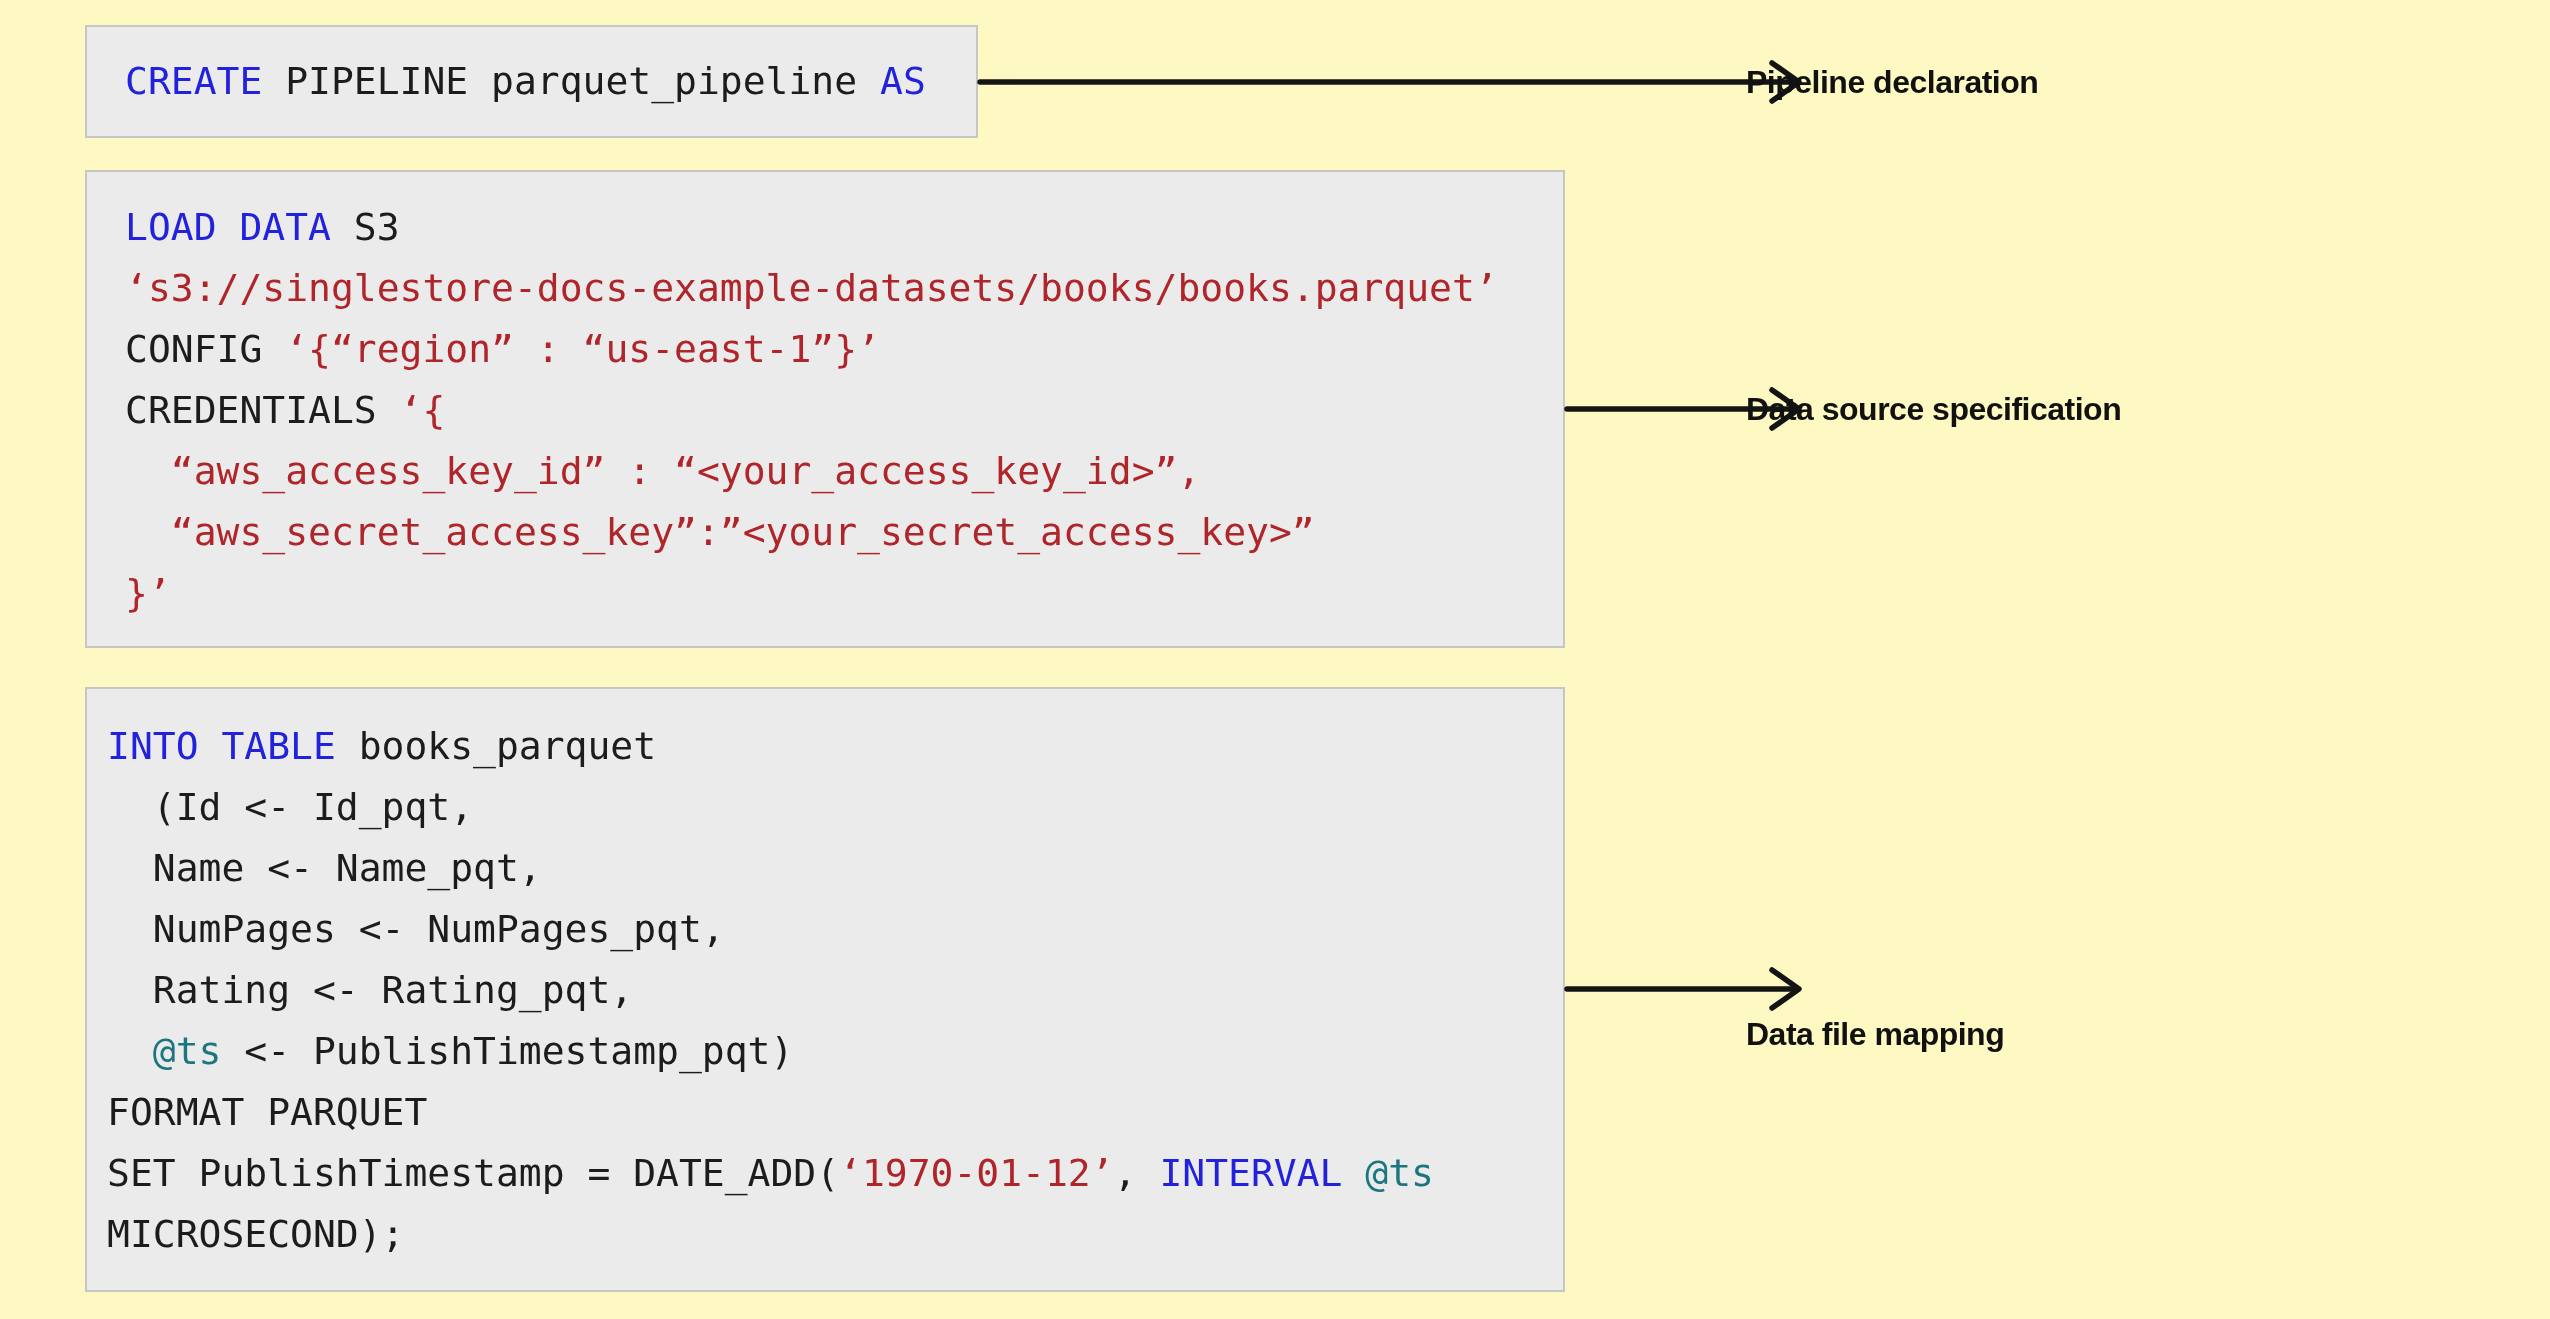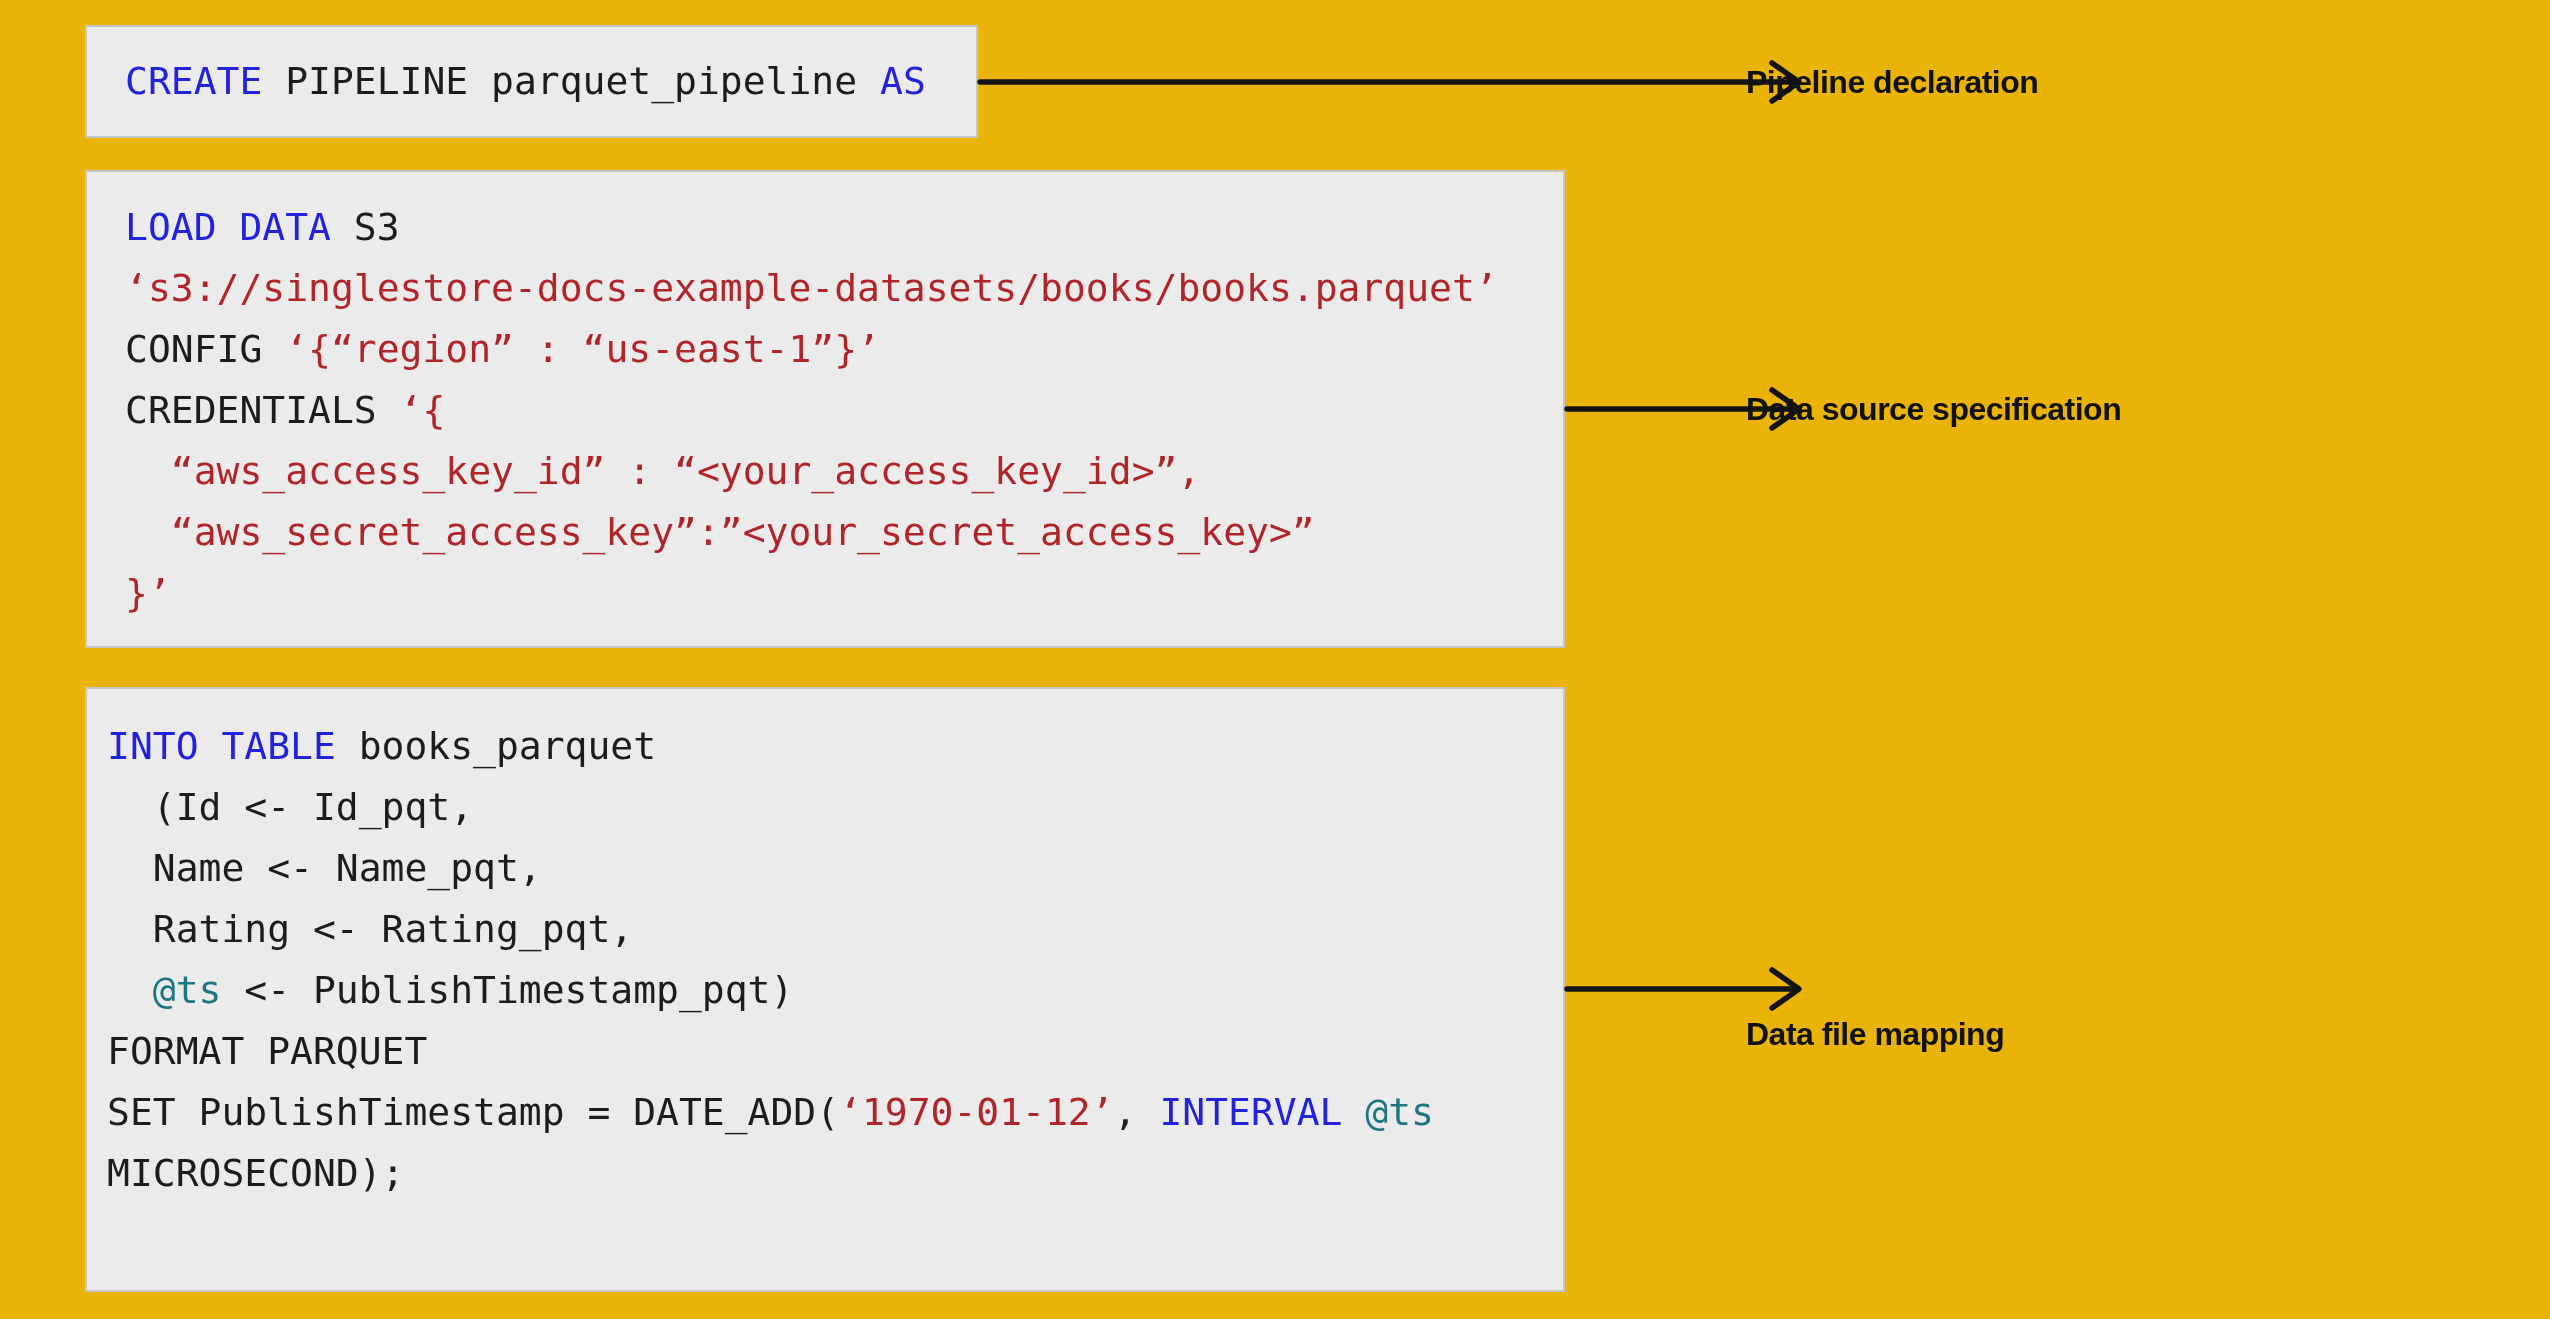--- a/index.html
+++ b/index.html
@@ -11,21 +11,21 @@
     --var:#1b7680;
     --label:#111111;
     --arrow:#141414;
   }
   *{margin:0;padding:0;box-sizing:border-box;}
   html,body{background:#ffffff;}
   .canvas{
     position:relative;
     width:2550px;
     height:1319px;
-    background:#eab308;
+    background:#fef9c3;
     overflow:hidden;
     font-family:"Liberation Sans", sans-serif;
   }
   .code-box{
     position:absolute;
     background:var(--box-bg);
     border:2px solid var(--box-border);
   }
   .code{
     font-family:"DejaVu Sans Mono", monospace;
@@ -77,20 +77,21 @@
         <div class="code-line"><span class="tok-s">  “aws_secret_access_key”:”&lt;your_secret_access_key&gt;”</span></div>
         <div class="code-line"><span class="tok-s">}’</span></div>
       </div>
   </div>
 
   <div class="code-box" id="box-3">
     <div class="code">
         <div class="code-line"><span class="tok-k">INTO TABLE</span><span class="tok-p"> books_parquet</span></div>
         <div class="code-line"><span class="tok-p">  (Id &lt;- Id_pqt,</span></div>
         <div class="code-line"><span class="tok-p">  Name &lt;- Name_pqt,</span></div>
+        <div class="code-line"><span class="tok-p">  NumPages &lt;- NumPages_pqt,</span></div>
         <div class="code-line"><span class="tok-p">  Rating &lt;- Rating_pqt,</span></div>
         <div class="code-line"><span class="tok-p">  </span><span class="tok-v">@ts</span><span class="tok-p"> &lt;- PublishTimestamp_pqt)</span></div>
         <div class="code-line"><span class="tok-p">FORMAT PARQUET</span></div>
         <div class="code-line"><span class="tok-p">SET PublishTimestamp = DATE_ADD(</span><span class="tok-s">‘1970-01-12’</span><span class="tok-p">, </span><span class="tok-k">INTERVAL</span><span class="tok-p"> </span><span class="tok-v">@ts</span></div>
         <div class="code-line"><span class="tok-p">MICROSECOND);</span></div>
       </div>
   </div>
 
   <svg class="arrow-layer" viewBox="0 0 2550 1319" xmlns="http://www.w3.org/2000/svg">
     <g stroke="#141414" stroke-width="5.5" fill="none" stroke-linecap="round" stroke-linejoin="round">

